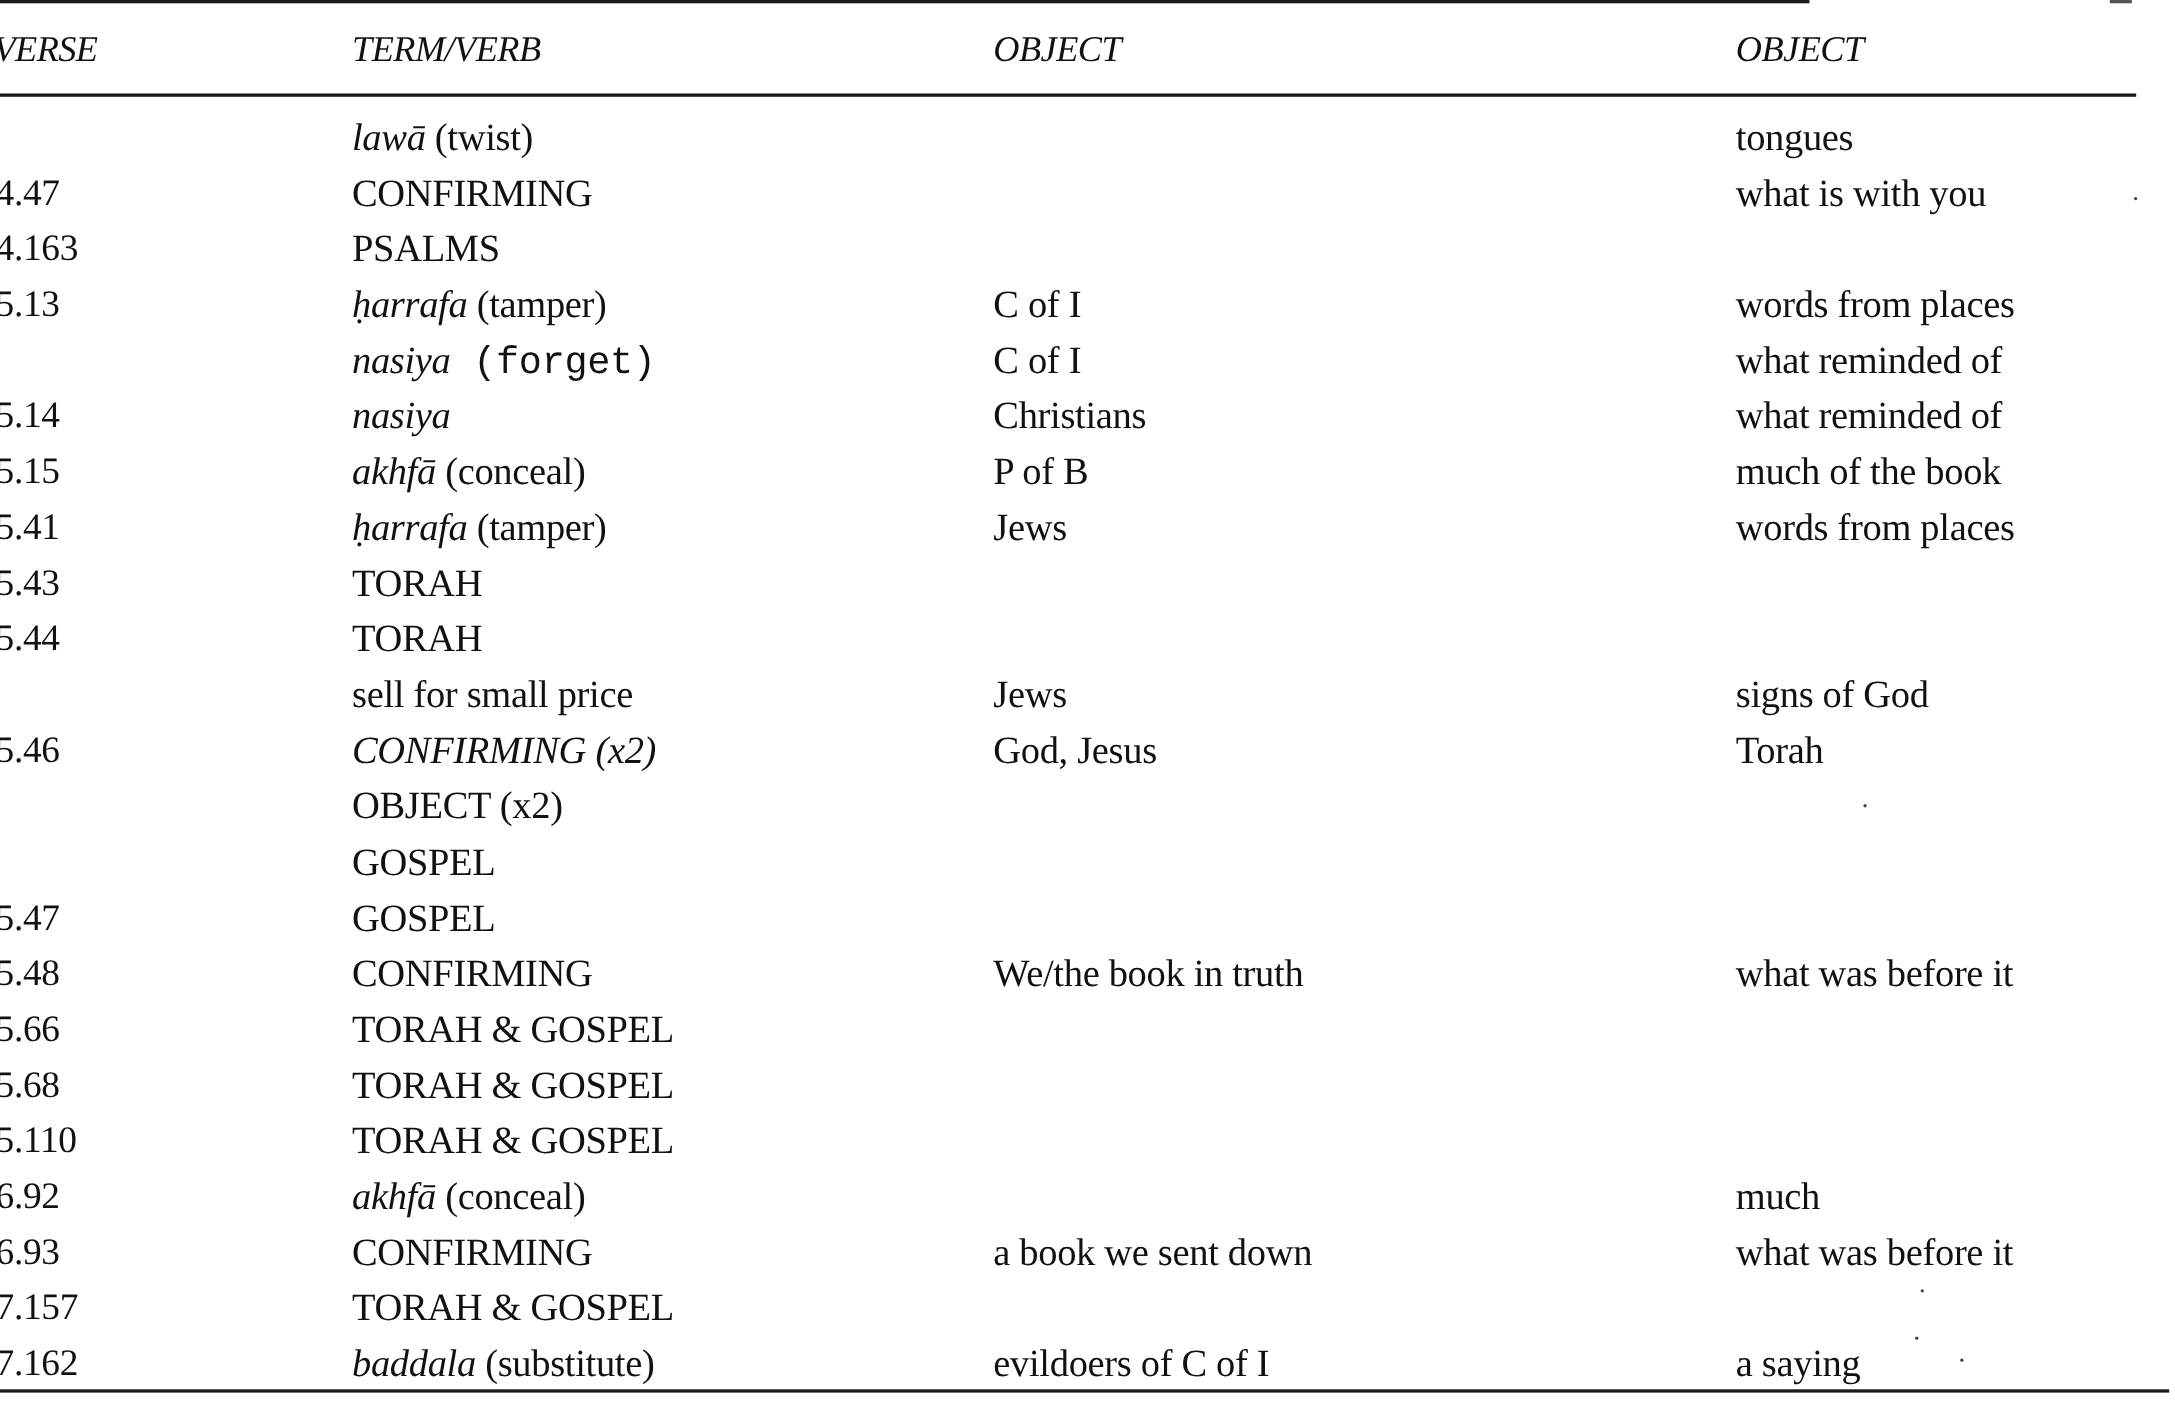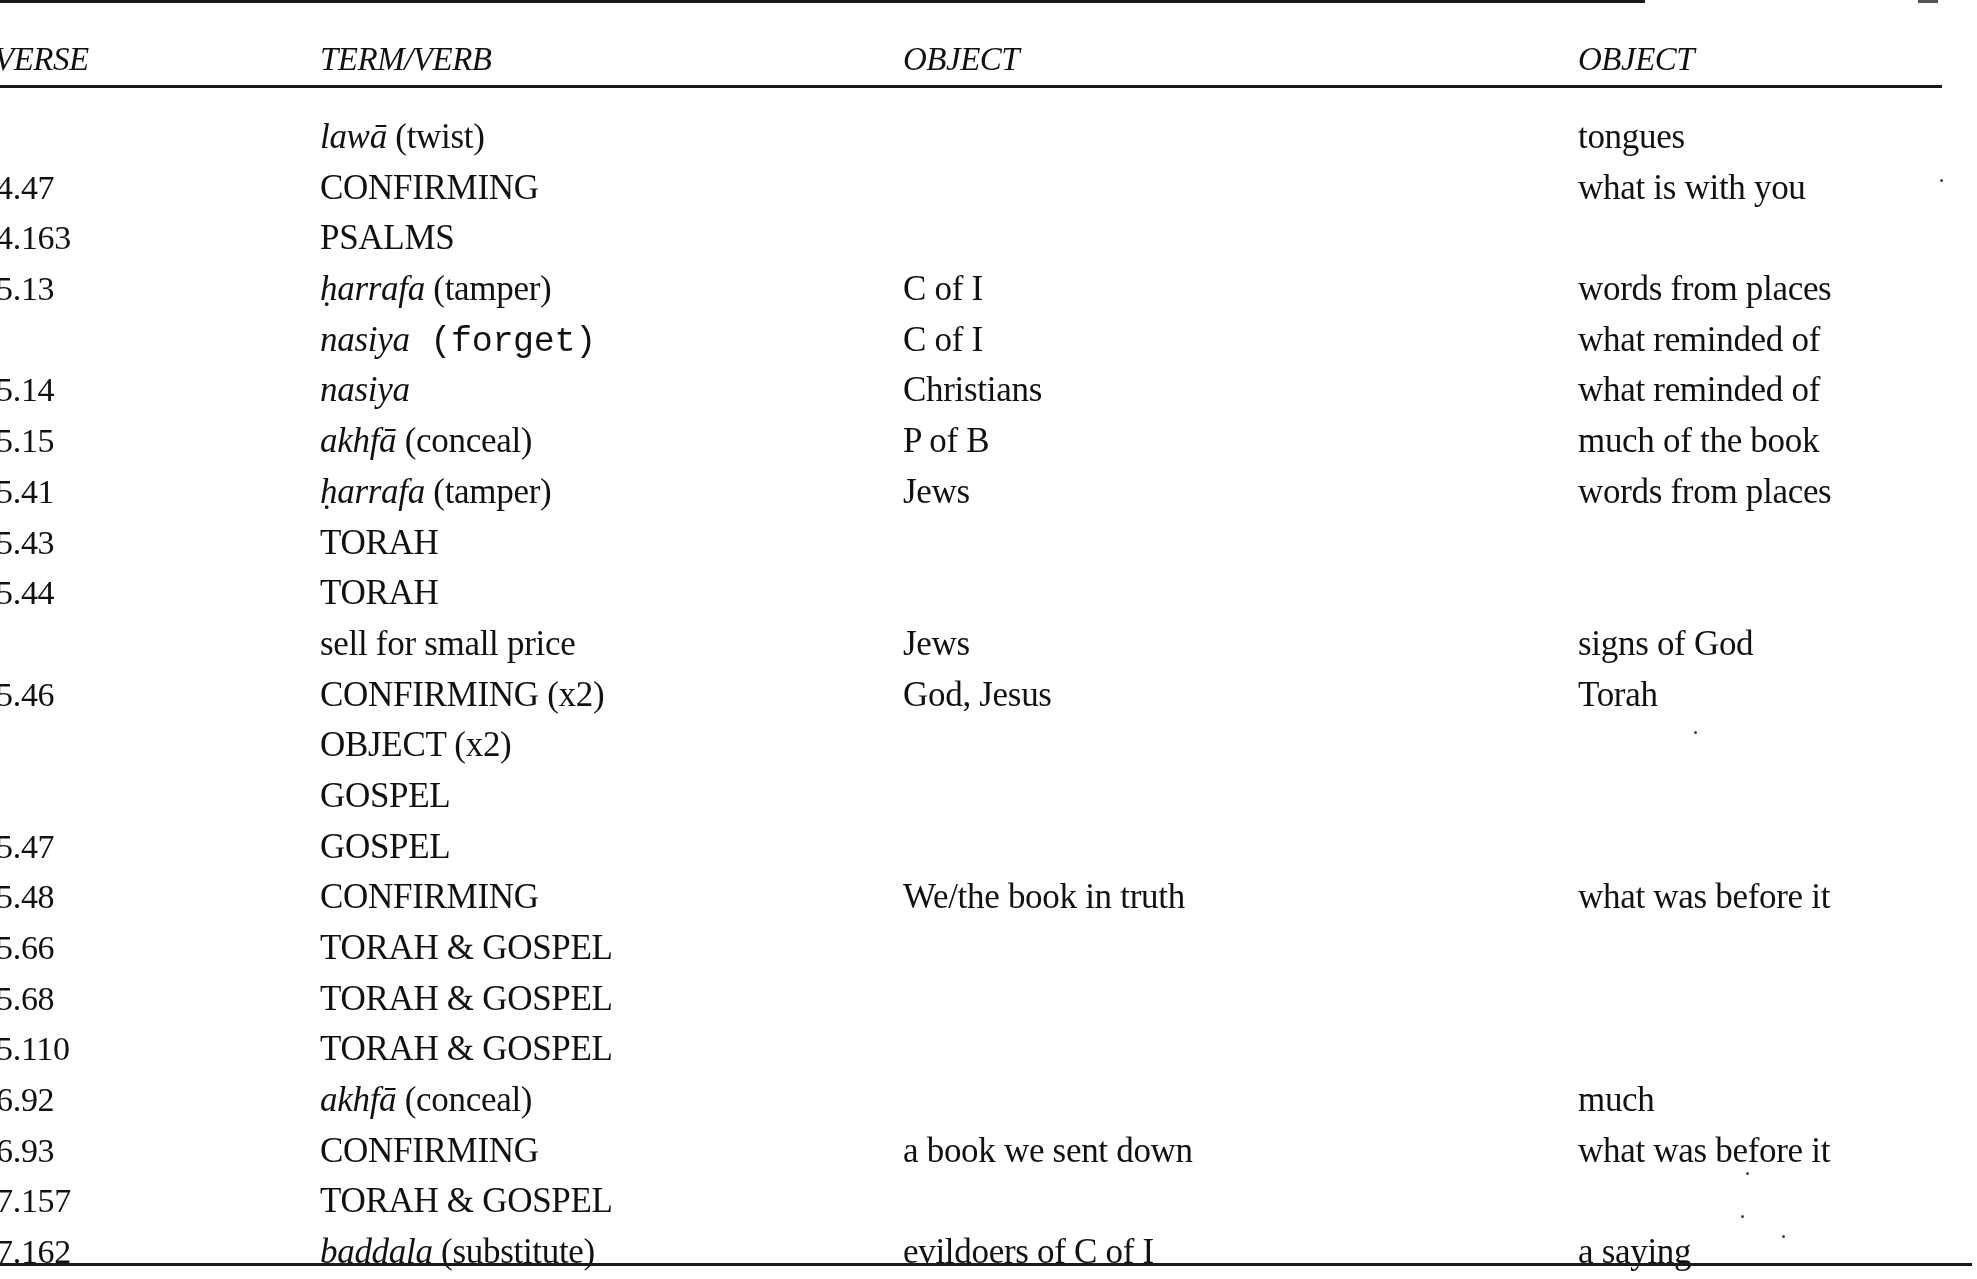--- a/index.html
+++ b/index.html
@@ -20,42 +20,42 @@
       left: 0;
       background: #1a1a1a;
     }
     .rule-top { top: 0px; height: 3px; width: 1645px; }
     .rule-top-frag { position:absolute; top: 0px; height: 3px; left: 1918px; width: 20px; background:#555; }
     .rule-header { top: 85px; height: 3px; width: 1942px; }
     .rule-bottom { top: 1263px; height: 3px; width: 1972px; }
 
     .header-row {
       position: absolute;
-      top: 34px;
+      top: 20px;
       left: 0;
       width: 1977px;
       height: 50px;
     }
     .hcell {
       position: absolute;
       top: 0;
       font-style: italic;
       font-size: 33px;
       letter-spacing: -0.5px;
       white-space: nowrap;
       line-height: 50px;
     }
     .col-verse { left: -6px; }
     .col-term { left: 320px; }
     .col-subject { left: 903px; }
     .col-object { left: 1578px; }
 
     .rows {
       position: absolute;
-      top: 112px;
+      top: 100px;
       left: 0;
       width: 1725px;
     }
     .row {
       position: relative;
       height: 50.7px;
       width: 1977px;
     }
     .cell {
       position: absolute;
@@ -150,21 +150,21 @@
       <span class="cell col-object"></span>
     </div>
     <div class="row">
       <span class="cell col-verse"></span>
       <span class="cell col-term"><span class="term-italic"></span><span style="white-space: pre;">sell for small price</span></span>
       <span class="cell col-subject">Jews</span>
       <span class="cell col-object">signs of God</span>
     </div>
     <div class="row">
       <span class="cell col-verse">5.46</span>
-      <span class="cell col-term"><span class="term-italic"></span><span style="white-space: pre;">CONFIRMING (x2)</span></span>
+      <span class="cell col-term"><span class="term-italic"></span><span style="white-space: pre; font-style: italic;">CONFIRMING (x2)</span></span>
       <span class="cell col-subject">God, Jesus</span>
       <span class="cell col-object">Torah</span>
     </div>
     <div class="row">
       <span class="cell col-verse"></span>
       <span class="cell col-term"><span class="term-italic"></span><span style="white-space: pre;">OBJECT (x2)</span></span>
       <span class="cell col-subject"></span>
       <span class="cell col-object"></span>
     </div>
     <div class="row">

